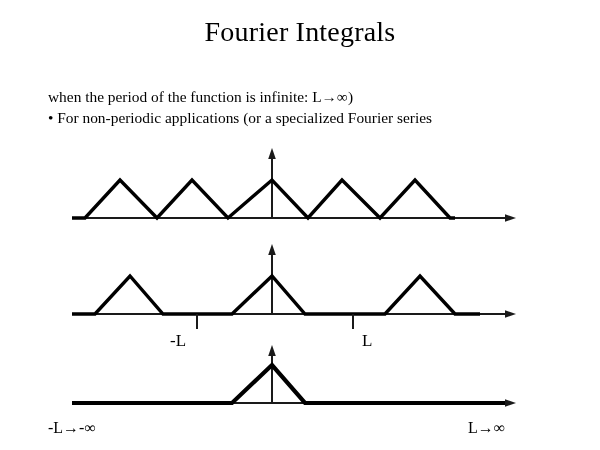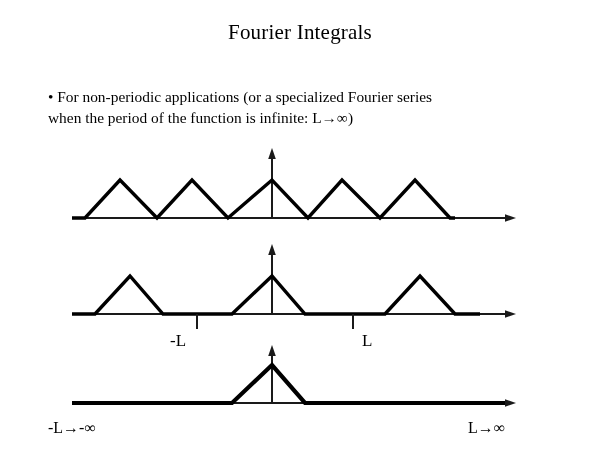--- a/index.html
+++ b/index.html
@@ -19,21 +19,21 @@
     position: relative;
     width: 600px;
     height: 450px;
   }
   #slide-title {
     position: absolute;
     left: 0;
     top: 14px;
     width: 600px;
     text-align: center;
-    font-size: 21px;
+    font-size: 28px;
     line-height: 36px;
     font-weight: normal;
     letter-spacing: 0.2px;
     font-family: "Liberation Serif", "DejaVu Serif", serif;
   }
   #bullet-block {
     position: absolute;
     left: 48px;
     top: 86px;
     width: 520px;
@@ -95,22 +95,22 @@
   }
 </style>
 </head>
 <body>
 
 <div id="slide">
 
   <div id="slide-title">Fourier Integrals</div>
 
   <div id="bullet-block">
+    <div class="bullet-line"><span>when the period of the function is infinite: L→∞)</span></div>
     <div class="bullet-line"><span class="bullet-mark">•</span> <span>For non-periodic applications (or a specialized Fourier series</span></div>
-    <div class="bullet-line"><span>when the period of the function is infinite: L→∞)</span></div>
   </div>
 
   <div id="figure-area">
 
     <svg class="figure" width="600" height="95" viewBox="0 0 600 95" style="position:absolute; left:0; top:0;">
 
       <line class="axis-line" x1="272" y1="16" x2="272" y2="79"></line>
       <polygon class="axis-arrow" points="272,8 268.2,19 275.8,19"></polygon>
 
       <line class="axis-line" x1="72" y1="78" x2="508" y2="78"></line>

